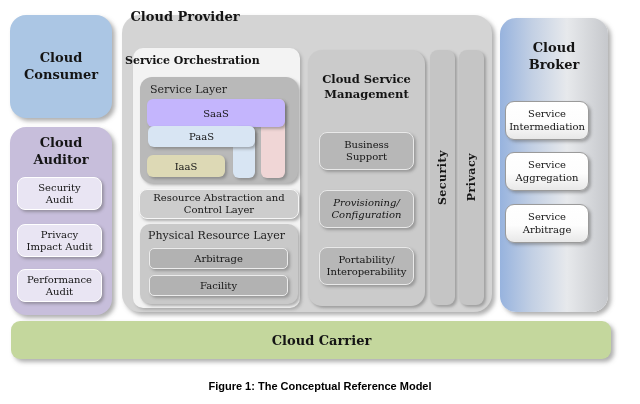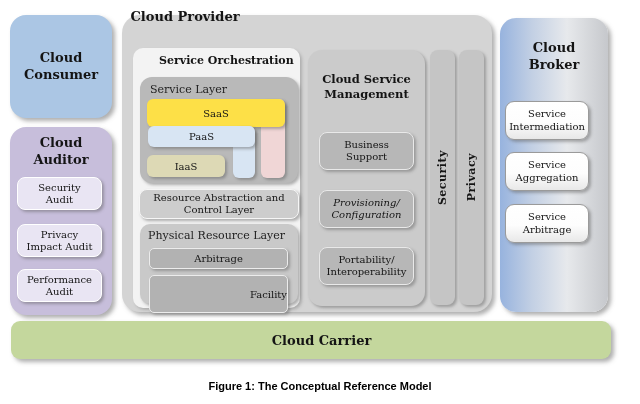--- a/index.html
+++ b/index.html
@@ -20,35 +20,35 @@
   .auditor{left:10px;top:127px;width:102px;height:188px;background:#c7bedb;border-radius:16px;}
   .auditor-title{left:0;top:8px;width:102px;font-size:13px;line-height:1.3;text-align:center;}
   .audit-item{left:7px;width:85px;height:33px;background:#e9e5f3;border:1px solid #ffffff;border-radius:8px;font-size:10px;line-height:1.2;}
   .audit-1{top:50px;} .audit-2{top:97px;} .audit-3{top:142px;}
 
   
   .provider{left:122px;top:15px;width:370px;height:297px;background:#d4d4d4;border-radius:18px;}
   .provider-title{left:0;top:9px;width:370px;font-size:13px;text-align:center;}
 
   .orchestration{left:133px;top:48px;width:167px;height:260px;background:#f3f3f3;border-radius:10px;box-shadow:2px 2px 3px rgba(120,120,120,0.4);}
-  .orch-title{left:159px;top:54px;font-size:11px;}
+  .orch-title{left:125px;top:54px;font-size:11px;}
 
   .service-layer{left:140px;top:77px;width:158px;height:106px;background:#b9b9b9;border-radius:12px;}
   .sl-title{left:150px;top:83px;font-size:11px;font-weight:normal;color:#222;}
-  .saas-bar{left:147px;top:99px;width:138px;height:28px;background:#fde047;border-radius:6px;font-size:10px;}
+  .saas-bar{left:147px;top:99px;width:138px;height:28px;background:#c4b5fd;border-radius:6px;font-size:10px;}
   .saas-arm{left:261px;top:99px;width:24px;height:79px;background:#f0d6d6;border-radius:6px;}
   .paas-bar{left:148px;top:126px;width:107px;height:21px;background:#d8e5f3;border-radius:6px;font-size:10px;}
   .paas-arm{left:233px;top:126px;width:22px;height:52px;background:#d8e5f3;border-radius:6px;}
   .iaas{left:147px;top:155px;width:78px;height:22px;background:#ddd9b5;border-radius:6px;font-size:10px;}
 
   .rac{left:139px;top:189px;width:160px;height:30px;background:#cdcdcd;border:1px solid #f6f6f6;border-radius:8px;font-size:10px;line-height:1.25;}
   .prl{left:140px;top:224px;width:158px;height:80px;background:#c9c9c9;border-radius:10px;}
   .prl-title{left:148px;top:229px;font-size:11px;font-weight:normal;color:#222;}
   .hw{left:149px;top:248px;width:139px;height:21px;}
-  .fac{left:149px;top:275px;width:139px;height:38px;justify-content:flex-end;}
+  .fac{left:149px;top:275px;width:139px;height:21px;}
   .gray-item{background:#b2b2b2;border:1px solid #ececec;border-radius:5px;font-size:10px;}
 
   .csm{left:308px;top:50px;width:117px;height:256px;background:#cbcbcb;border-radius:14px;}
   .csm-title{left:308px;top:72px;width:117px;font-size:11.5px;line-height:1.3;text-align:center;}
   .csm-item{left:319px;width:95px;height:38px;background:#b7b7b7;border:1px solid #e9e9e9;border-radius:8px;font-size:10px;line-height:1.25;}
   .csm-1{top:132px;} .csm-2{top:190px;font-style:italic;} .csm-3{top:247px;}
 
   .vbar{top:50px;width:25px;height:255px;background:#c5c5c5;border-radius:8px;}
   .security-bar{left:430px;}
   .privacy-bar{left:459px;}

